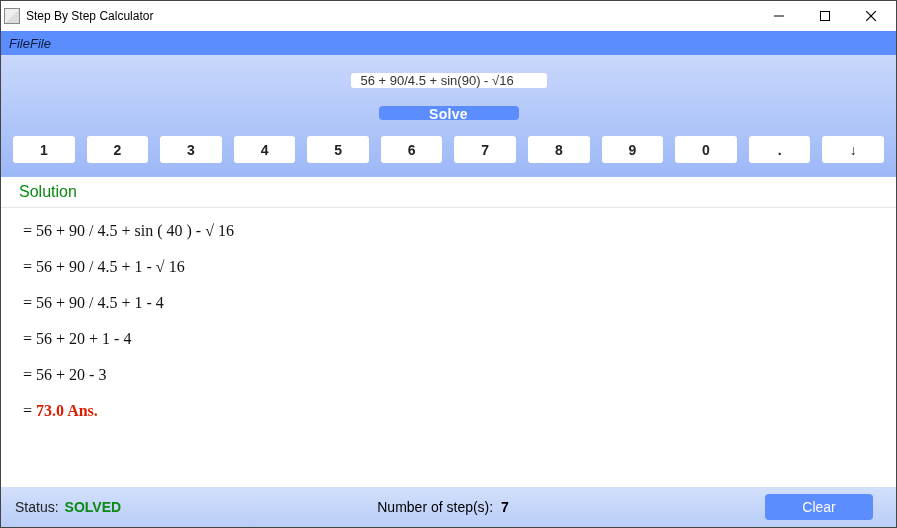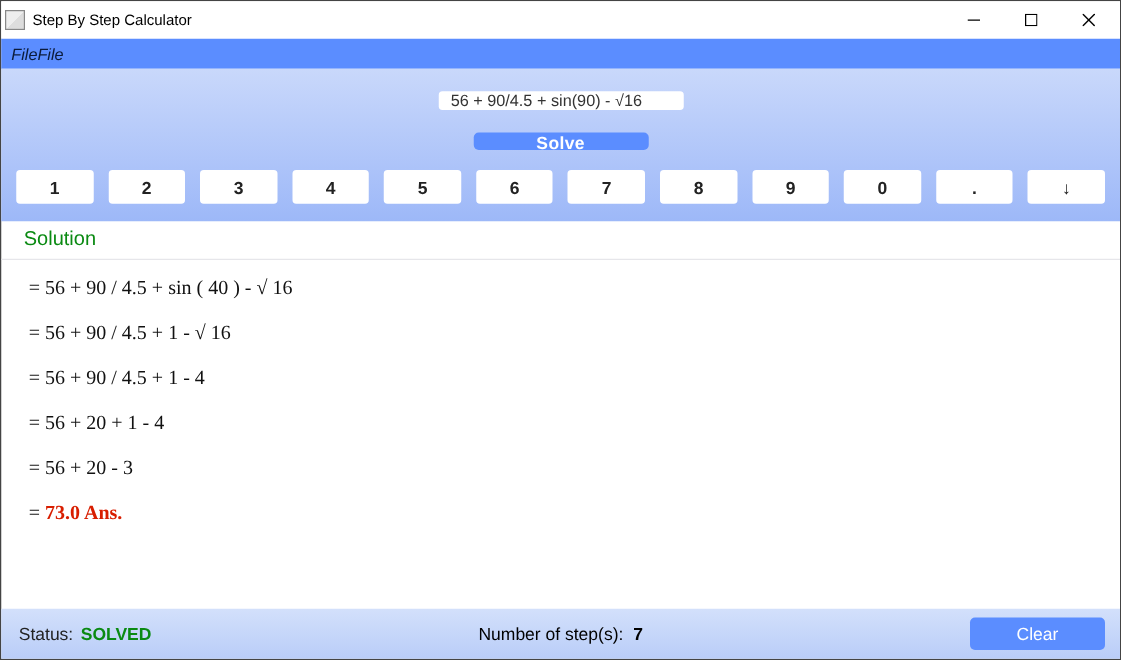--- a/index.html
+++ b/index.html
@@ -33,21 +33,21 @@
   
   .solution-wrap { flex: 1; display: flex; flex-direction: column; min-height: 0; }
   .solution-header { padding: 6px 14px 6px 18px; color: #0a8a12; font-weight: 400; font-size: 16px; border-bottom: 1px solid #e6e6ea; }
   .steps { flex: 1; overflow: auto; padding: 14px 0 10px 22px; font-family: "Times New Roman", serif; font-size: 16px; color: #111; }
   .step { margin: 0 0 18px 0; white-space: pre; }
   .answer { color: #d81e00; font-weight: 700; }
 
   
   .statusbar {
     height: 40px; background: linear-gradient(180deg,#d3e0fb 0%, #b9cdf8 100%);
-    display: flex; align-items: center; padding: 0 12px 0 14px; font-size: 14px;
+    display: flex; align-items: center; padding: 0 23px 0 14px; font-size: 14px;
   }
   .statusbar .status-label { color: #222; }
   .statusbar .status-value { color: #0a8a12; font-weight: 700; margin-left: 6px; }
   .statusbar .steps-label { margin-left: auto; margin-right: auto; position: absolute; left: 50%; transform: translateX(-50%); }
   .statusbar .steps-count { font-weight: 700; margin-left: 4px; }
   .clear-btn { margin-left: auto; width: 108px; height: 26px; background: #5b8dff; color: #fff; border: none; border-radius: 4px; font-size: 14px; cursor: default; }
   .status-center { position: relative; flex:1; display:flex; align-items:center; }
 </style>
 </head>
 <body>

